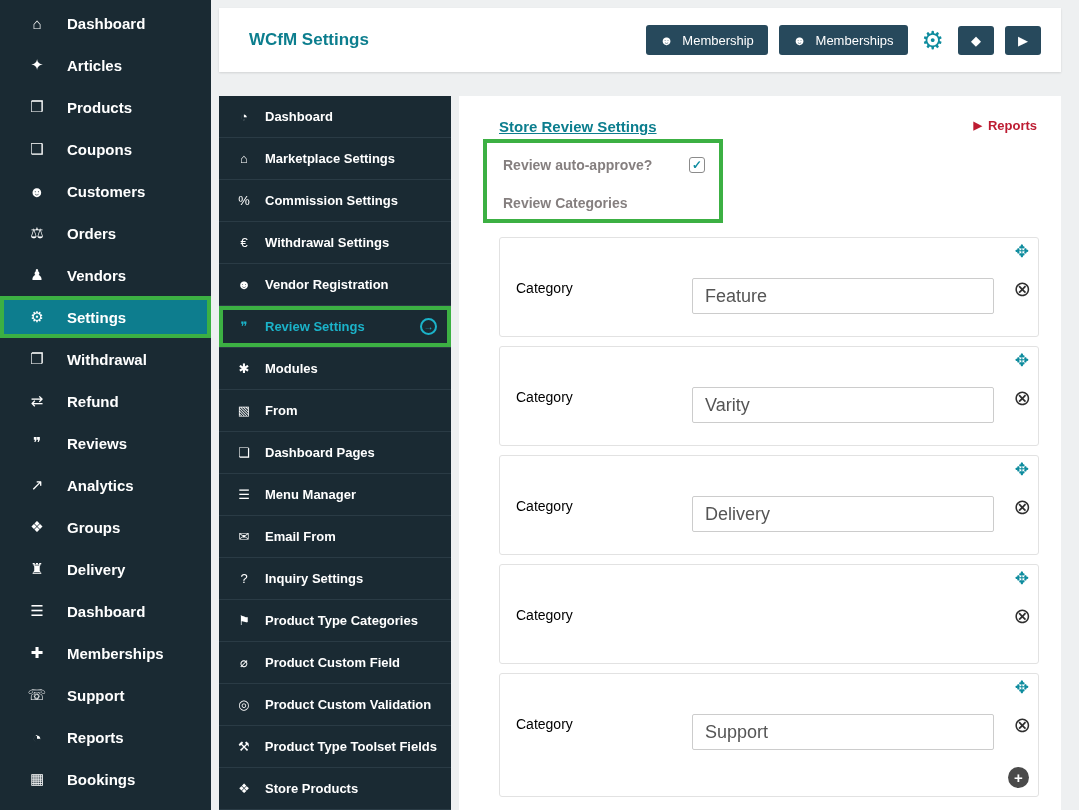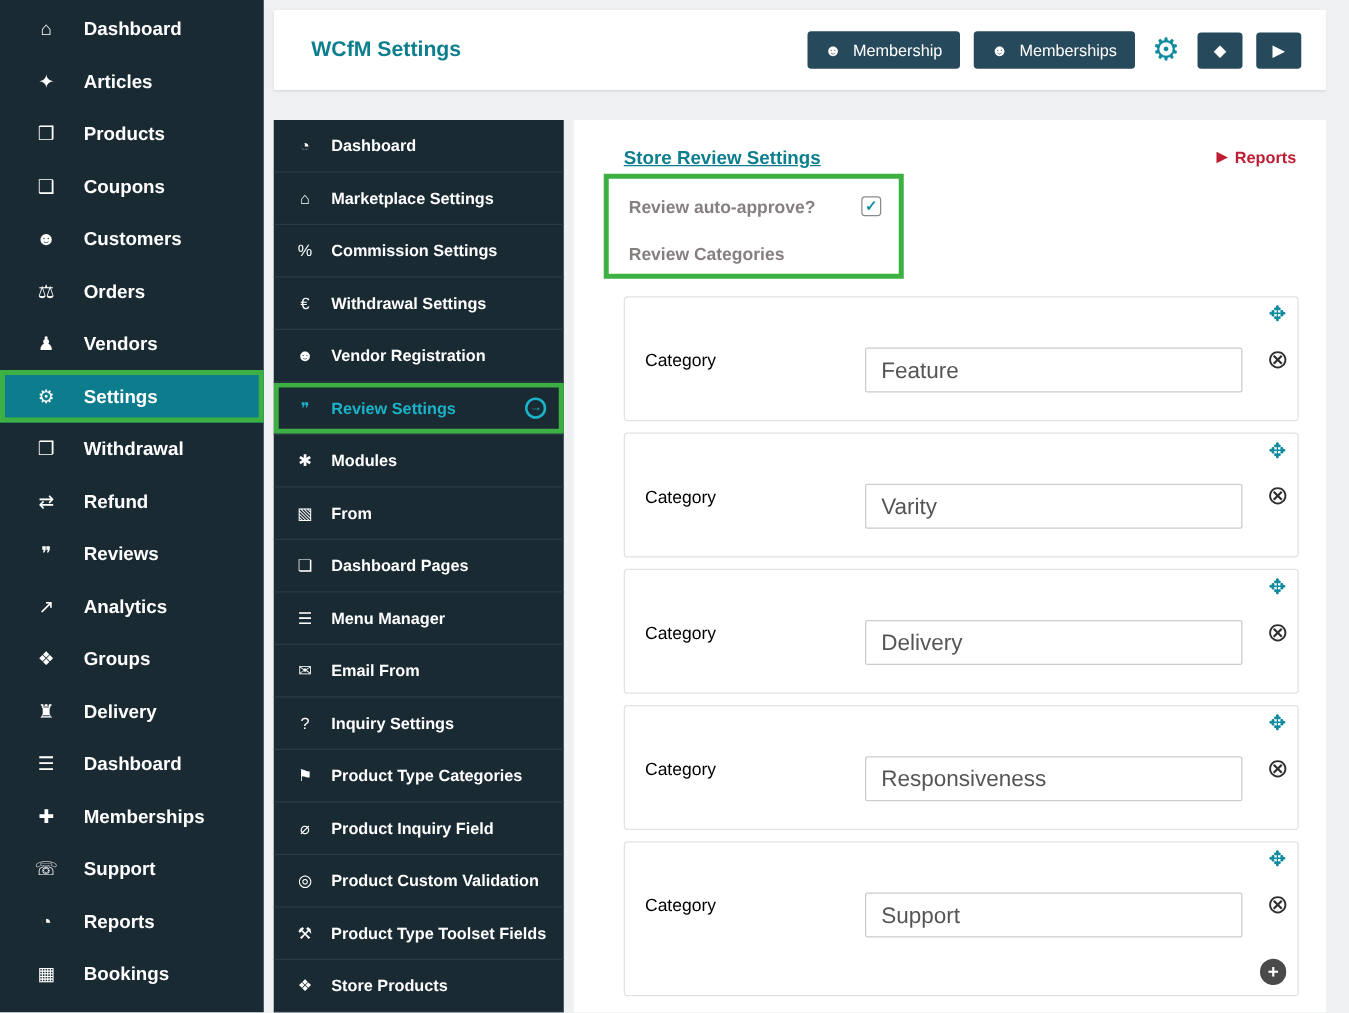--- a/index.html
+++ b/index.html
@@ -260,21 +260,21 @@
         <div class="menu-item">
           <span class="icon">?</span>
           <span>Inquiry Settings</span>
         </div>
         <div class="menu-item">
           <span class="icon">⚑</span>
           <span>Product Type Categories</span>
         </div>
         <div class="menu-item">
           <span class="icon">⌀</span>
-          <span>Product Inquiry Field</span>
+          <span>Product Custom Field</span>
         </div>
         <div class="menu-item">
           <span class="icon">◎</span>
           <span>Product Custom Validation</span>
         </div>
         <div class="menu-item">
           <span class="icon">⚒</span>
           <span>Product Type Toolset Fields</span>
         </div>
         <div class="menu-item">
@@ -326,21 +326,20 @@
               <label class="cat-label">Category</label>
               <input class="cat-input" value="Delivery" style="">
             </div>
             <span class="remove-icon">⊗</span>
           </div>
 
           <div class="card">
             <span class="move-icon">✥</span>
             <div class="card-row">
               <label class="cat-label">Category</label>
-              <input class="cat-input" value="Responsiveness" style="">
             </div>
             <span class="remove-icon">⊗</span>
           </div>
 
           <div class="card last">
             <span class="move-icon">✥</span>
             <div class="card-row">
               <label class="cat-label">Category</label>
               <input class="cat-input" value="Support" style="">
             </div>

